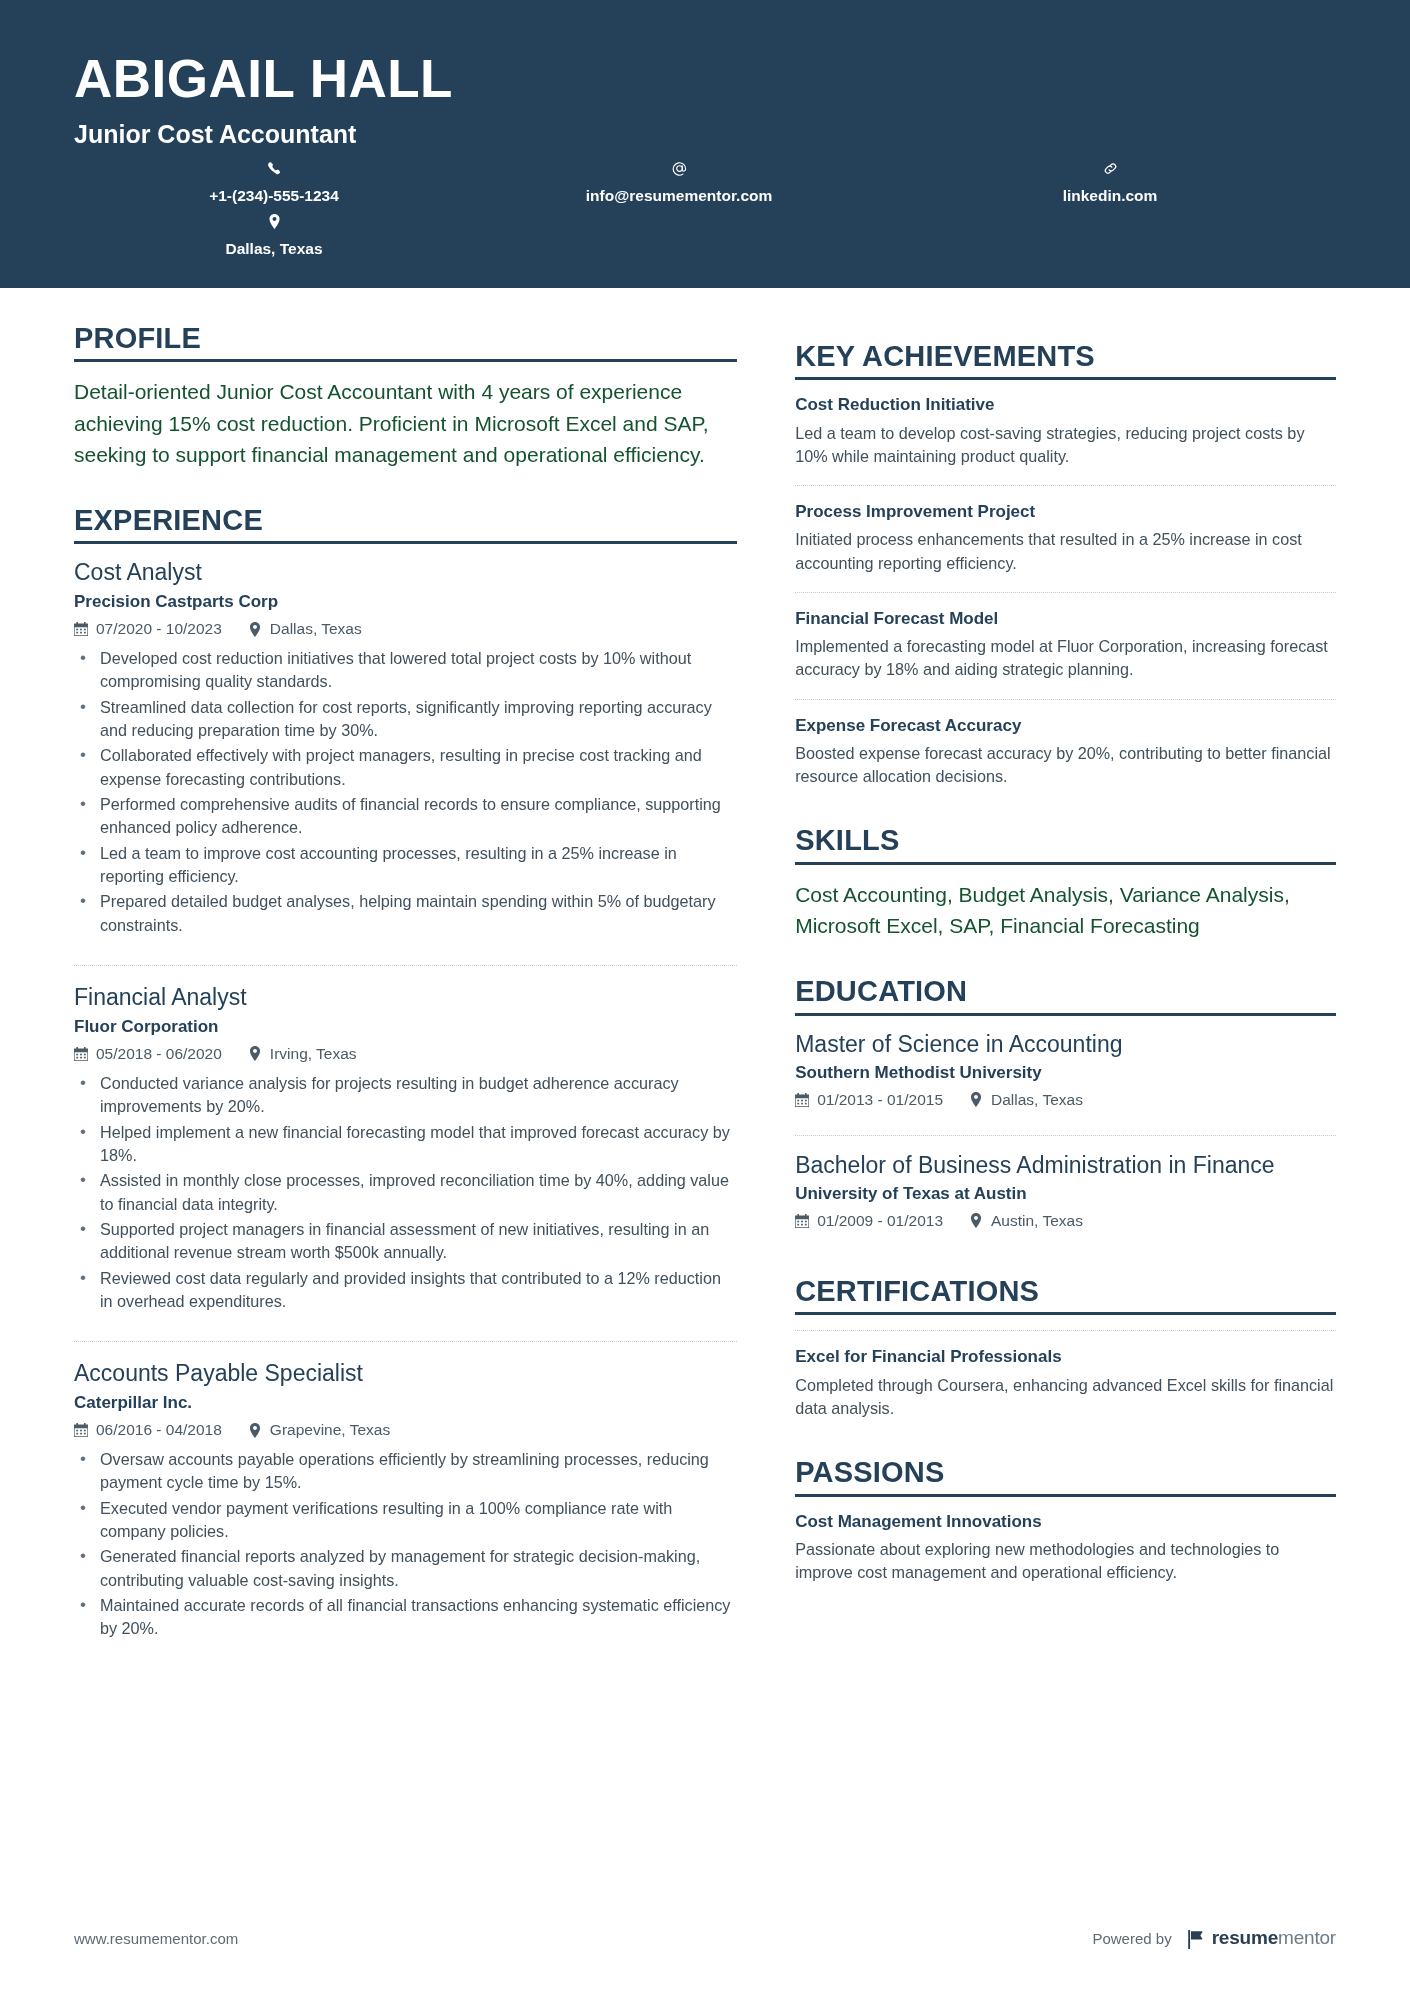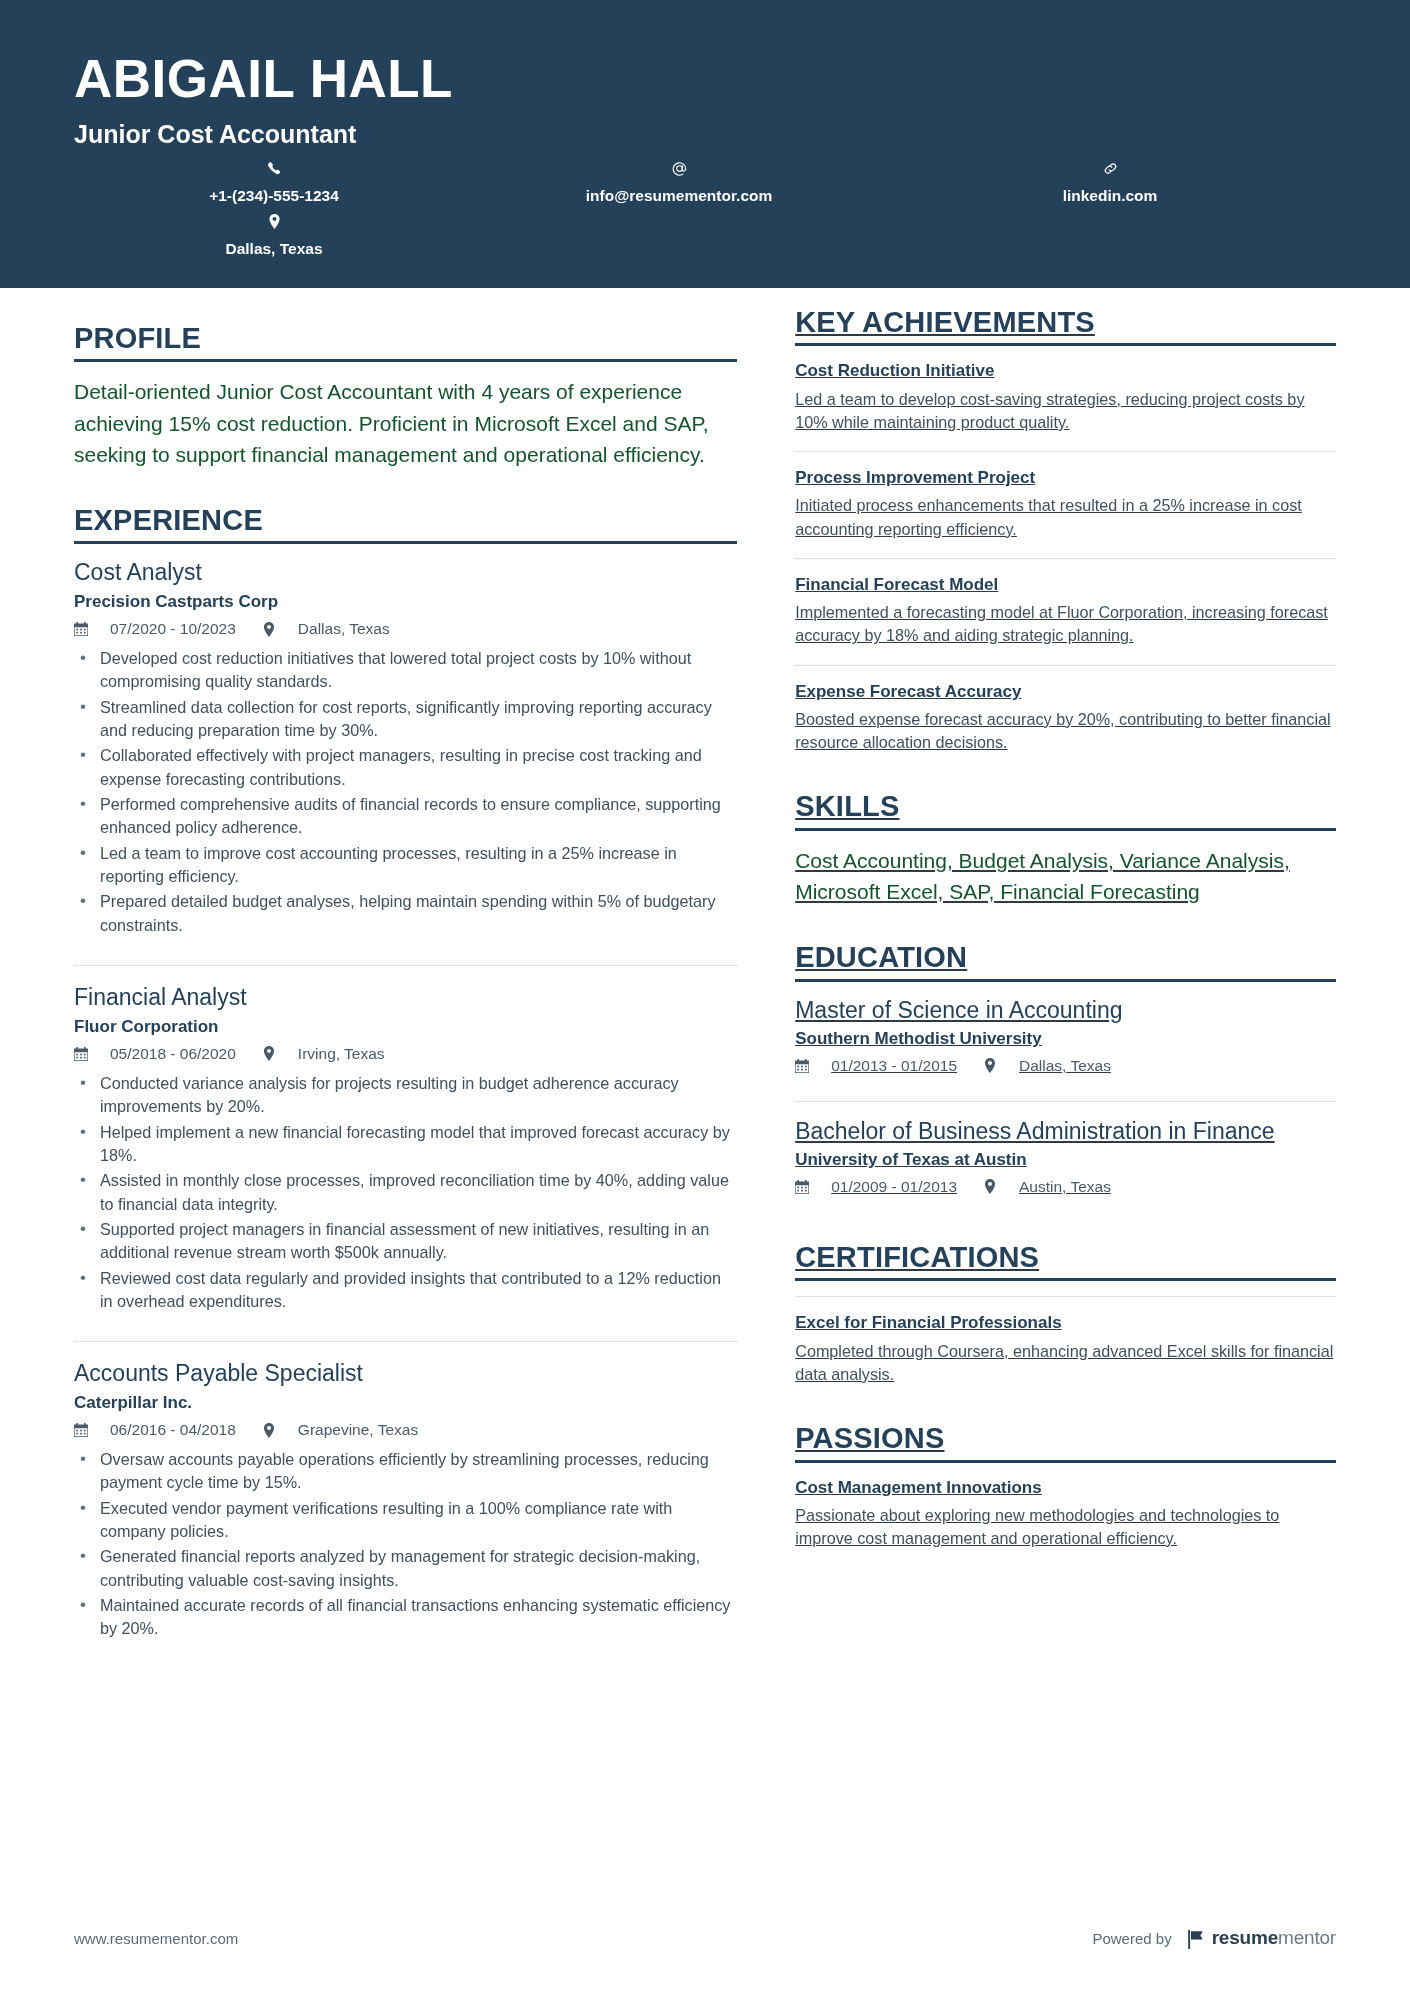--- a/index.html
+++ b/index.html
@@ -77,21 +77,21 @@
   .contact-item .ic svg { display: block; }
 
   
   .body {
     display: flex;
     padding: 0 74px;
     flex: 1;
     align-items: flex-start;
   }
   .col-left  { width: 730px; padding-right: 58px; padding-top: 34px; }
-  .col-right { width: 548px; padding-top: 18px; text-decoration: underline; }
+  .col-right { width: 548px; padding-top: 52px; }
 
   
   .section { margin-bottom: 4px; }
   .section-title {
     font-size: 29px;
     font-weight: 700;
     color: #254159;
     letter-spacing: 0.2px;
     text-transform: uppercase;
     line-height: 1.12;
@@ -129,21 +129,21 @@
   }
   .meta-row {
     display: flex;
     align-items: center;
     gap: 26px;
     margin-bottom: 9px;
   }
   .meta-item {
     display: flex;
     align-items: center;
-    gap: 22px;
+    gap: 8px;
     font-size: 15.5px;
     color: #4b5a66;
     white-space: nowrap;
   }
   .meta-item .ic {
     display: inline-flex;
     width: 14px;
     height: 14px;
     align-items: center;
     justify-content: center;

